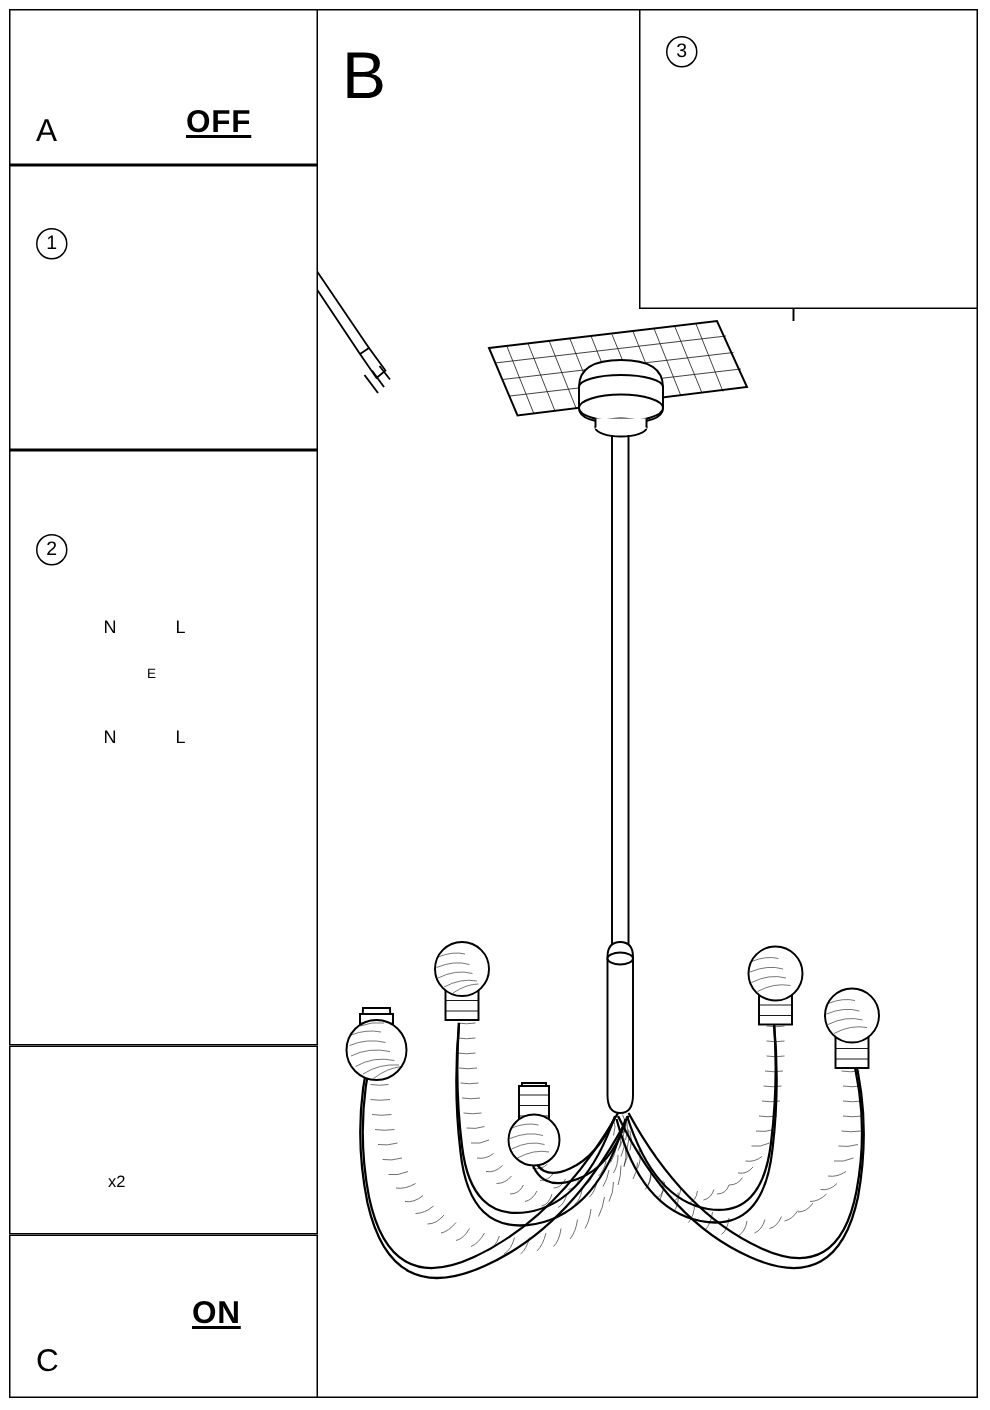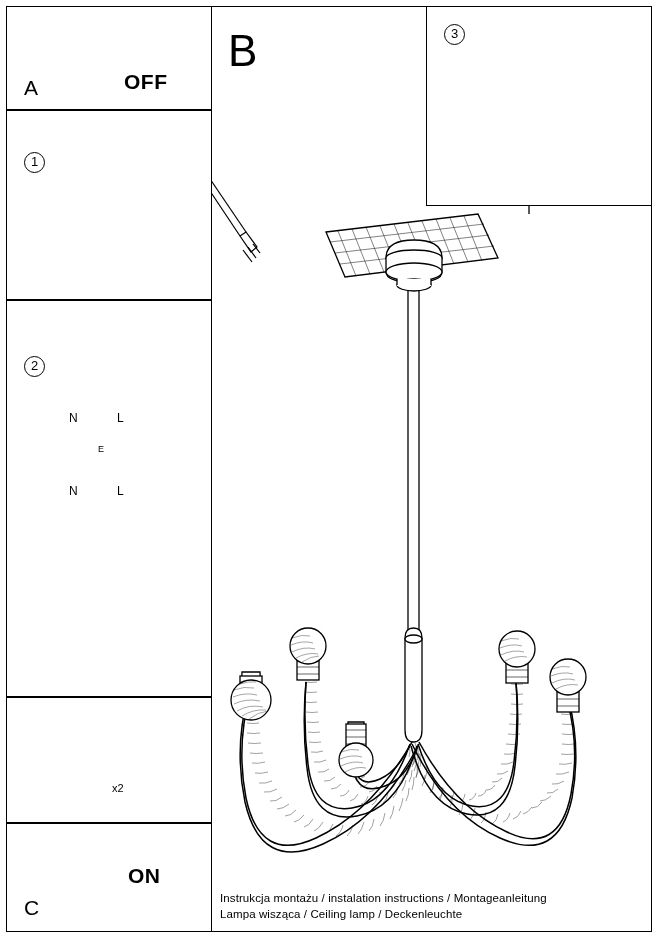--- a/index.html
+++ b/index.html
@@ -42,20 +42,21 @@
     font-size: 44px;
     font-weight: 400;
   }
   .step-letter {
     font-size: 21px;
   }
   .word {
     font-size: 21px;
     font-weight: bold;
     letter-spacing: 0.5px;
+    text-decoration: underline;
   }
   .circ-num {
     position: absolute;
     width: 21px;
     height: 21px;
     border: 1.5px solid #000;
     border-radius: 50%;
     box-sizing: border-box;
     font-size: 13px;
     line-height: 18px;
@@ -546,18 +547,16 @@
   <div class="circ-num" style="left:24px; top:356px;">2</div>
 
   <div class="circ-num" style="left:444px; top:24px;">3</div>
 
   <div class="lbl" style="left:69px; top:411px; font-size:12px;">N</div>
   <div class="lbl" style="left:117px; top:411px; font-size:12px;">L</div>
   <div class="lbl" style="left:98px; top:444px; font-size:9px;">E</div>
   <div class="lbl" style="left:69px; top:484px; font-size:12px;">N</div>
   <div class="lbl" style="left:117px; top:484px; font-size:12px;">L</div>
 
-  <div class="xtwo" style="left:72px; top:782px;margin-left:40px;">x2</div>
-
-  <div class="footer-text" style="left:220px; top:892px;">Instrukcja montażu / instalation instructions / Montageanleitung</div>
-  <div class="footer-text" style="left:220px; top:908px;">Lampa wisząca / Ceiling lamp  / Deckenleuchte</div>
+  <div class="xtwo" style="left:72px; top:782px;">x2</div>
+
 
 </div>
 
 </body></html>

